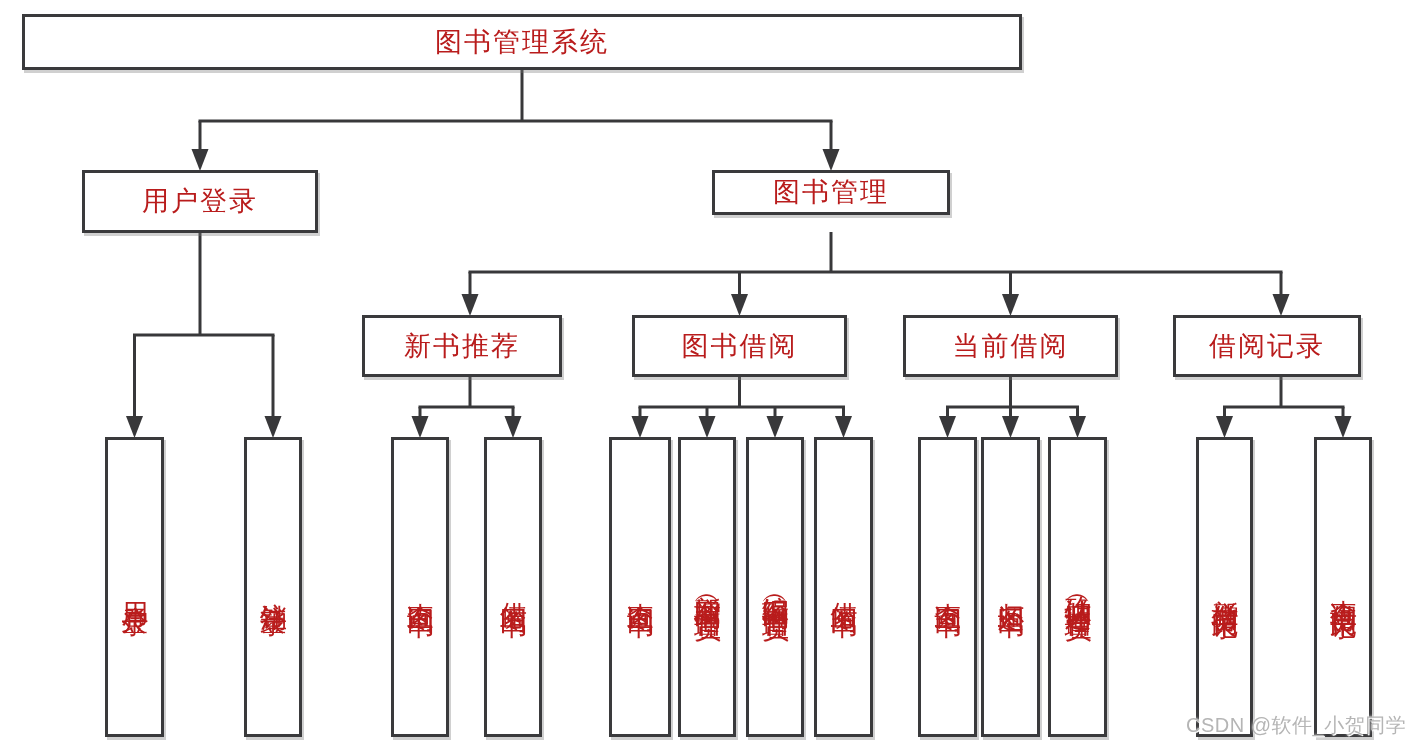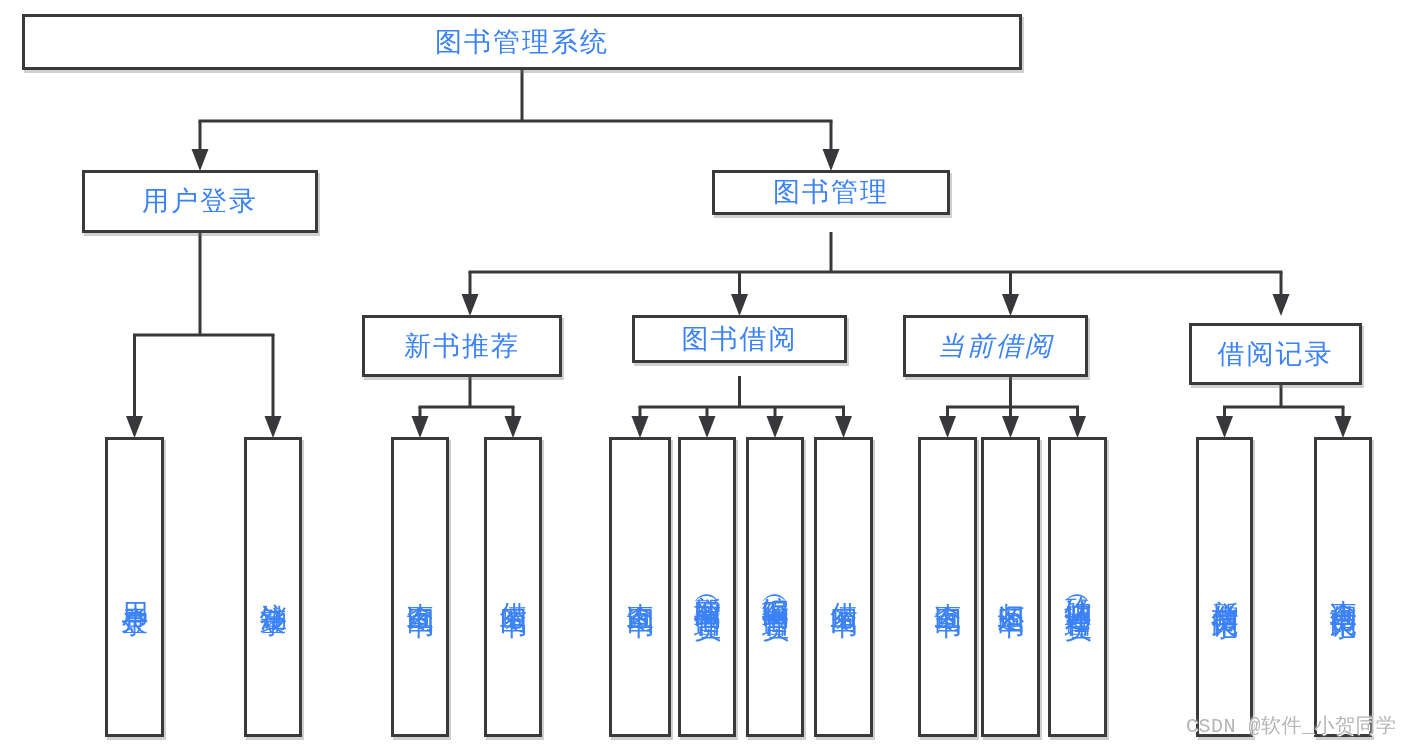--- a/index.html
+++ b/index.html
@@ -26,21 +26,21 @@
   }
   .box {
     position: absolute;
     box-sizing: border-box;
     background: #ffffff;
     border: 3px solid #3a3a3c;
     box-shadow: 2px 3px 0 rgba(120,120,120,0.35);
     display: flex;
     align-items: center;
     justify-content: center;
-    color: #3b82f6;
+    color: #b91c1c;
     text-align: center;
     line-height: 1;
   }
   .box.h {
     font-size: 27px;
     letter-spacing: 2px;
   }
   .box.v {
     writing-mode: vertical-rl;
     text-orientation: mixed;
@@ -51,21 +51,20 @@
   #watermark {
     position: absolute;
     left: 1186px;
     top: 712px;
     font-size: 20px;
     letter-spacing: 0.5px;
     color: #b5b5b5;
     white-space: nowrap;
     text-shadow: 0 0 3px #ffffff, 1px 1px 0 #ffffff;
     z-index: 5;
-    font-family: Liberation Mono, monospace;
   }
 </style>
 </head>
 <body>
 
 <div id="canvas">
   <svg id="connectors" viewBox="0 0 1405 747" xmlns="http://www.w3.org/2000/svg">
       <line x1="522" y1="69" x2="522" y2="121" stroke="#38383a" stroke-width="3"></line>
       <line x1="198.5" y1="121" x2="832.5" y2="121" stroke="#38383a" stroke-width="3"></line>
       <line x1="200" y1="121" x2="200" y2="153" stroke="#38383a" stroke-width="3"></line>
@@ -118,23 +117,23 @@
       <polygon points="1216,416 1233,416 1224.5,438" fill="#38383a"></polygon>
       <line x1="1343" y1="407" x2="1343" y2="420" stroke="#38383a" stroke-width="3"></line>
       <polygon points="1334.5,416 1351.5,416 1343,438" fill="#38383a"></polygon>
     </svg>
 
   <div id="watermark">CSDN @软件_小贺同学</div>
 <div class="box h" style="left: 22px; top: 14px; width: 1000px; height: 56px;">图书管理系统</div>
     <div class="box h" style="left: 82px; top: 170px; width: 236px; height: 63px;">用户登录</div>
     <div class="box h" style="left: 712px; top: 170px; width: 238px; height: 45px;">图书管理</div>
     <div class="box h" style="left: 362px; top: 315px; width: 200px; height: 62px;">新书推荐</div>
-    <div class="box h" style="left: 632px; top: 315px; width: 215px; height: 48px; text-align: right;">图书借阅</div>
-    <div class="box h" style="left: 903px; top: 315px; width: 185px; height: 62px; font-style: italic;">当前借阅</div>
-    <div class="box h" style="left: 1173px; top: 323px; width: 173px; height: 62px; margin-left: 16px;">借阅记录</div>
+    <div class="box h" style="left: 632px; top: 315px; width: 215px; height: 62px; text-align: right;">图书借阅</div>
+    <div class="box h" style="left: 903px; top: 315px; width: 215px; height: 62px;">当前借阅</div>
+    <div class="box h" style="left: 1173px; top: 315px; width: 188px; height: 62px;">借阅记录</div>
     <div class="box v" style="left: 105px; top: 437px; width: 59px; height: 300px;">用户登录</div>
     <div class="box v" style="left: 244px; top: 437px; width: 58px; height: 300px;">注销登录</div>
     <div class="box v" style="left: 391px; top: 437px; width: 58px; height: 300px;">查询图书</div>
     <div class="box v" style="left: 484px; top: 437px; width: 58px; height: 300px;">借阅图书</div>
     <div class="box v" style="left: 609px; top: 437px; width: 62px; height: 300px;">查询图书</div>
     <div class="box v" style="left: 678px; top: 437px; width: 58px; height: 300px;">新增图书（管理员）</div>
     <div class="box v" style="left: 746px; top: 437px; width: 58px; height: 300px;">编辑图书（管理员）</div>
     <div class="box v" style="left: 814px; top: 437px; width: 59px; height: 300px;">借阅图书</div>
     <div class="box v" style="left: 918px; top: 437px; width: 59px; height: 300px;">查询图书</div>
     <div class="box v" style="left: 981px; top: 437px; width: 59px; height: 300px;">归还图书</div>

